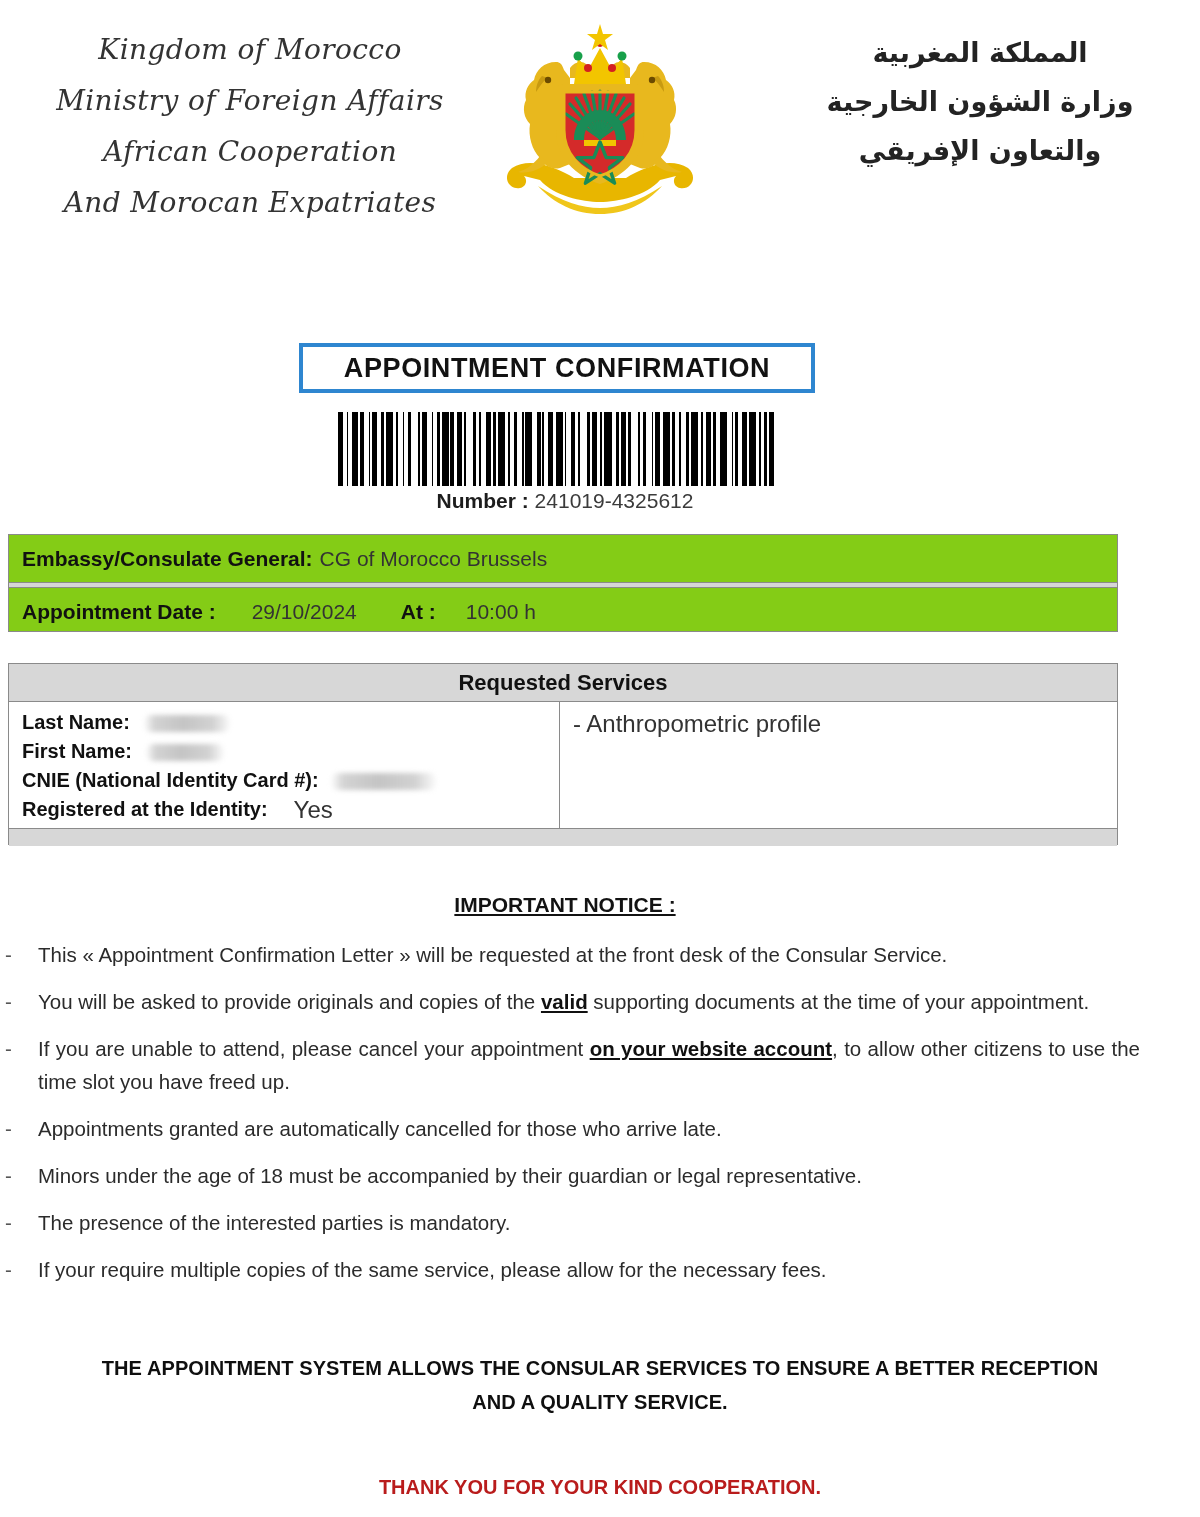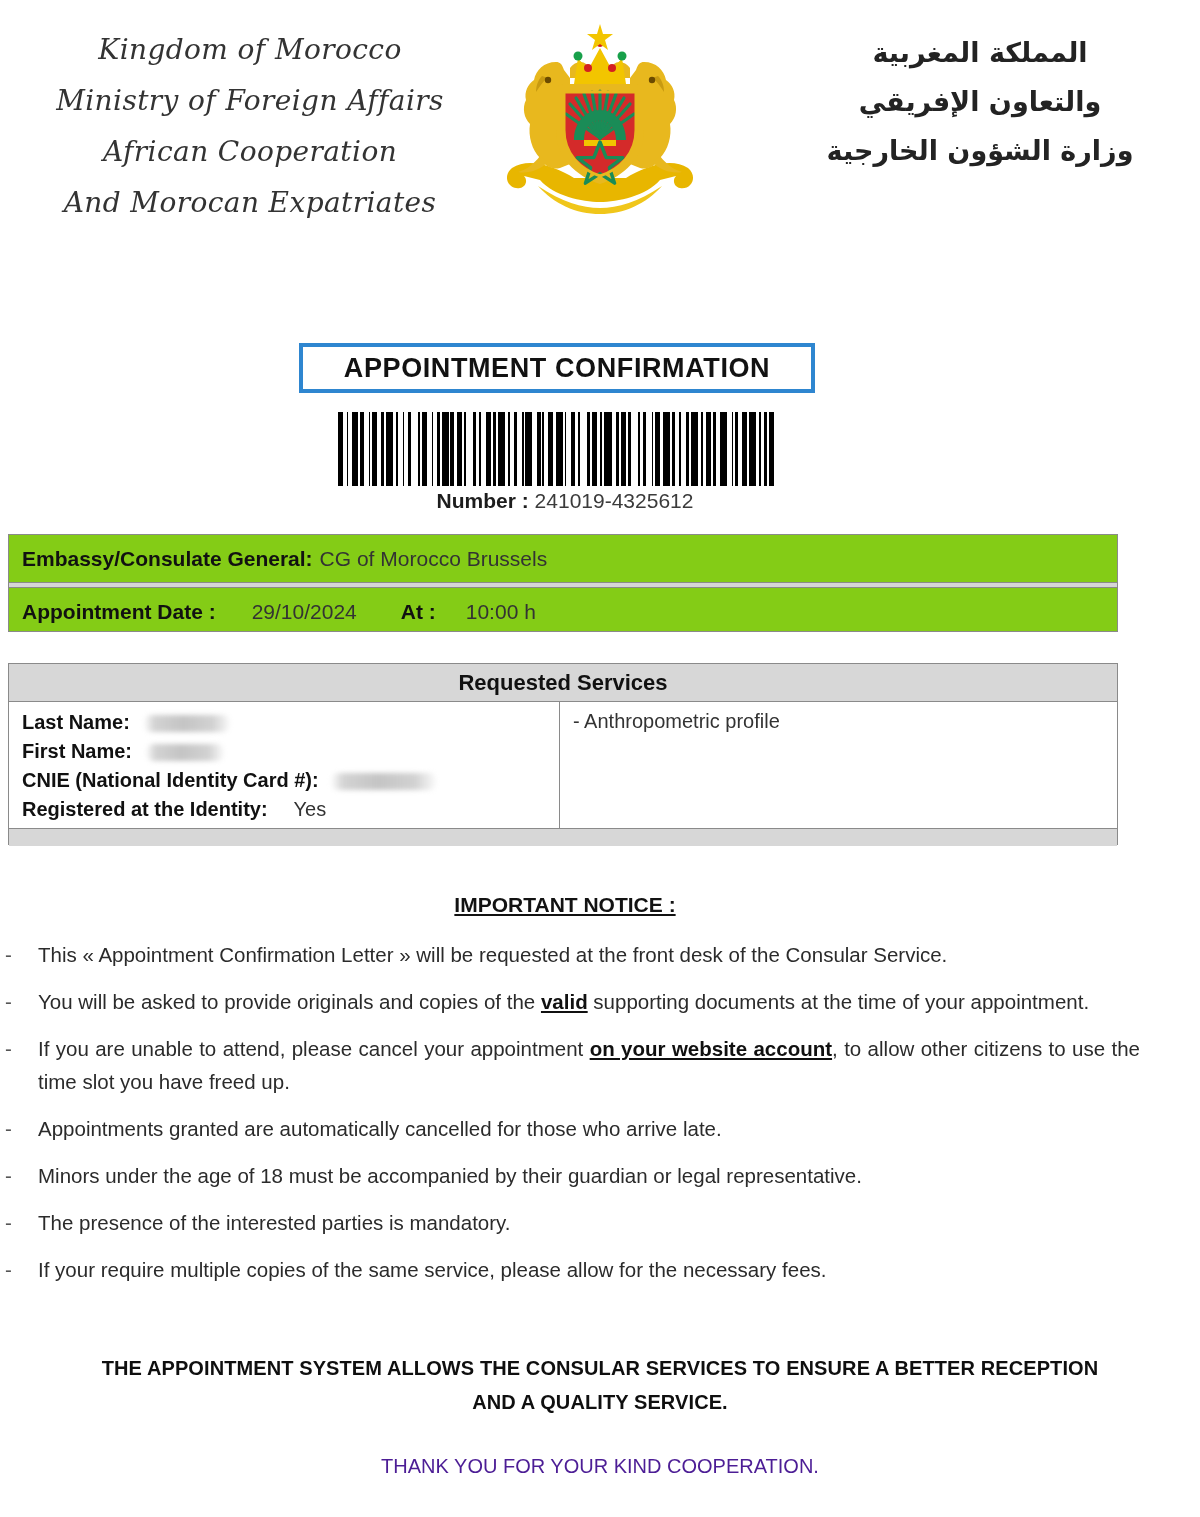--- a/index.html
+++ b/index.html
@@ -192,41 +192,41 @@
     box-sizing: border-box;
     padding: 8px 0 0 13px;
   }
   .ben-line {
     display: flex;
     align-items: center;
     height: 29px;
     white-space: nowrap;
   }
   .ben-line .lbl { font-size: 20px; }
-  .ben-line .val { font-size: 20px; }
+  .ben-line .val { font-size: 24px; }
   .redact {
     display: inline-block;
     height: 17px;
     margin-left: 14px;
     border-radius: 7px;
     background: linear-gradient(90deg,
        rgba(205,205,205,0.05) 0%,
        rgba(196,196,196,0.75) 12%,
        rgba(190,190,190,0.9) 45%,
        rgba(198,198,198,0.8) 80%,
        rgba(215,215,215,0.1) 100%);
     filter: blur(2.6px);
     position: relative;
     top: 1px;
   }
   .redact.r1 { width: 86px; }
   .redact.r2 { width: 78px; }
   .redact.r3 { width: 105px; margin-left: 12px; }
   .service-line {
-    font-size: 20px;
+    font-size: 24px;
     color: #333333;
   }
   .ben-foot {
     height: 17px;
     background: #d7d7d7;
     border-top: 1px solid #8a8a8a;
   }
 
   
   .notice-title {
@@ -283,24 +283,24 @@
     text-align: center;
   }
   .footer .l {
     font-size: 20px;
     font-weight: 700;
     line-height: 34px;
     color: #0f0f0f;
     letter-spacing: 0.1px;
   }
   .footer .thanks {
-    margin-top: 36px;
+    margin-top: 57px;
     font-size: 20px;
-    font-weight: 400;
-    color: #4c1d95;
+    font-weight: 700;
+    color: #b91c1c;
   }
 </style>
 </head>
 <body>
 
 <div class="header">
 
   <div class="header-en">
     <div>Kingdom of Morocco</div>
     <div>Ministry of Foreign Affairs</div>
@@ -383,22 +383,22 @@
       <path d="M122 124 L128.2 139.6 L144.8 139.6 L131.4 149.6 L136.6 165.2
                L122 155.6 L107.4 165.2 L112.6 149.6 L99.2 139.6 L115.8 139.6 Z" fill="none" stroke="#1A8C57" stroke-width="3.4" stroke-linejoin="round"></path>
 
       <path d="M86 74 L158 74 L158 112 C158 136 142 151 122 158
                C102 151 86 136 86 112 Z" fill="none" stroke="#E8B81E" stroke-width="3"></path>
     </svg>
   </div>
 
   <div class="header-ar">
     <div>المملكة المغربية</div>
+    <div>وزارة الشؤون الخارجية</div>
     <div>والتعاون الإفريقي</div>
-    <div>وزارة الشؤون الخارجية</div>
   </div>
 </div>
 
 <div class="title-box">
   <span>APPOINTMENT CONFIRMATION</span>
 </div>
 
 <div class="barcode" id="barcode">
     <i style="width: 5.12308px;"></i>
     <i class="sp" style="width: 3.41538px;"></i>

